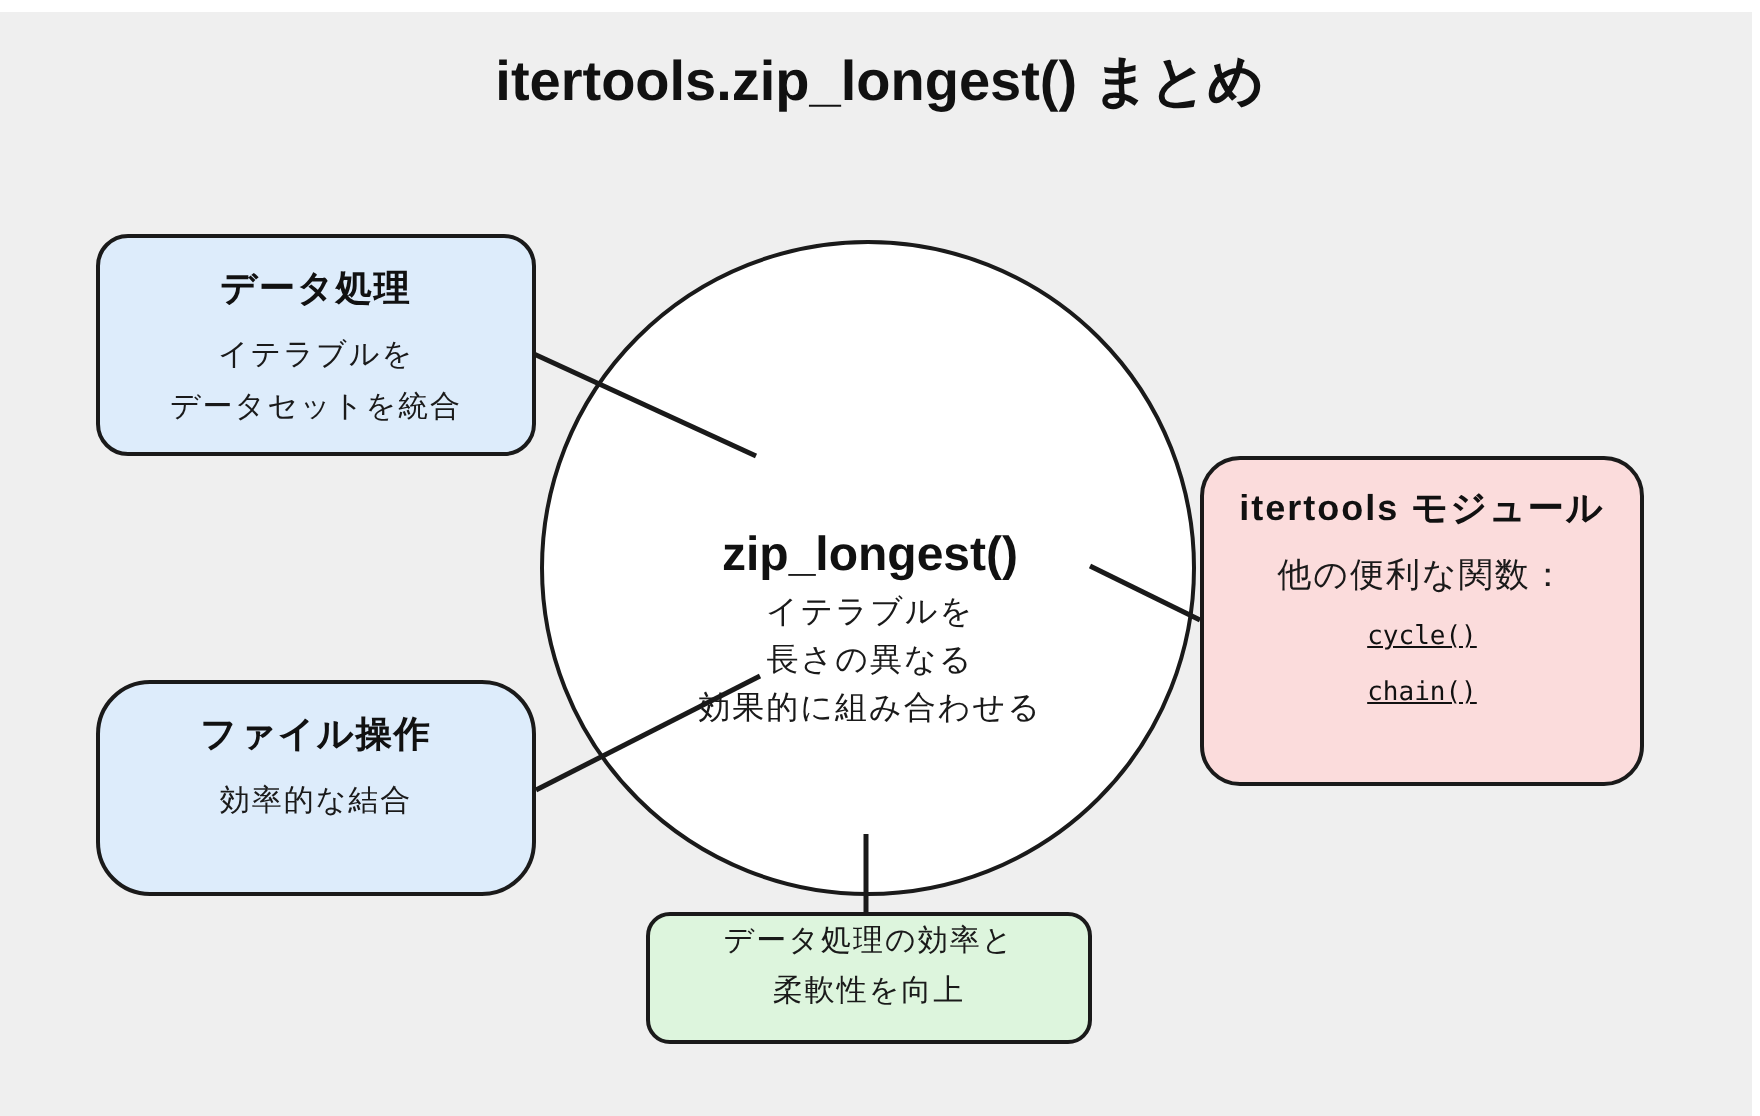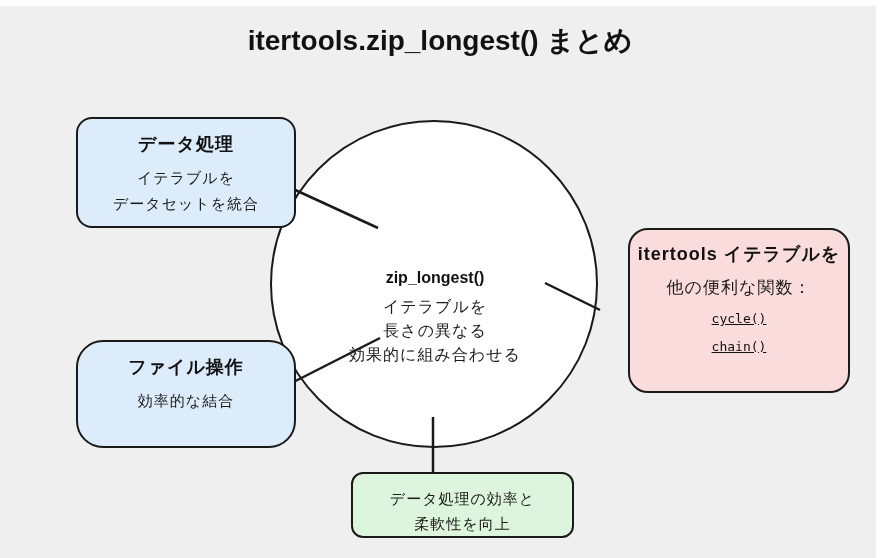--- a/index.html
+++ b/index.html
@@ -32,21 +32,20 @@
   }
   .node {
     position: absolute;
     border: 2px solid #1a1a1a;
     box-sizing: border-box;
     text-align: center;
     display: flex;
     flex-direction: column;
     align-items: center;
     justify-content: flex-start;
-    margin-left: 28px;
   }
   .node .node-title {
     font-weight: bold;
     font-size: 18px;
     letter-spacing: 1px;
     color: #111111;
   }
   .node .node-line {
     font-size: 15px;
     line-height: 26px;
@@ -76,31 +75,31 @@
   .node-pink .node-func {
     font-family: "DejaVu Sans Mono", "Liberation Mono", monospace;
     font-size: 13px;
     line-height: 28px;
     color: #111111;
     text-decoration: underline;
   }
   .node-green {
     background: #ddf5dd;
     border-radius: 12px;
-    justify-content: flex-end;
-    left: 323px; top: 472px; width: 223px; height: 66px;
+    justify-content: flex-start;
+    left: 323px; top: 456px; width: 223px; height: 66px;
   }
   .node-green .node-line { line-height: 25px; }
   .center-label {
     position: absolute;
     left: 325px; top: 265px; width: 220px;
     text-align: center;
   }
   .center-label .center-title {
-    font-size: 16px;
+    font-size: 24px;
     font-weight: bold;
     color: #111111;
     line-height: 26px;
     margin-bottom: 4px;
   }
   .center-label .center-line {
     font-size: 16px;
     line-height: 24px;
     letter-spacing: 1px;
     color: #1a1a1a;
@@ -133,21 +132,21 @@
   <div class="node-line">イテラブルを</div>
   <div class="node-line">データセットを統合</div>
 </div>
 
 <div class="node node-blue" id="node-file-operations">
   <div class="node-title">ファイル操作</div>
   <div class="node-line">効率的な結合</div>
 </div>
 
 <div class="node node-pink">
-  <div class="node-title">itertools イテラブルを</div>
+  <div class="node-title">itertools モジュール</div>
   <div class="node-sub">他の便利な関数：</div>
   <div class="node-func">cycle()</div>
   <div class="node-func">chain()</div>
 </div>
 
 <div class="node node-green">
   <div class="node-line">データ処理の効率と</div>
   <div class="node-line">柔軟性を向上</div>
 </div>
 

